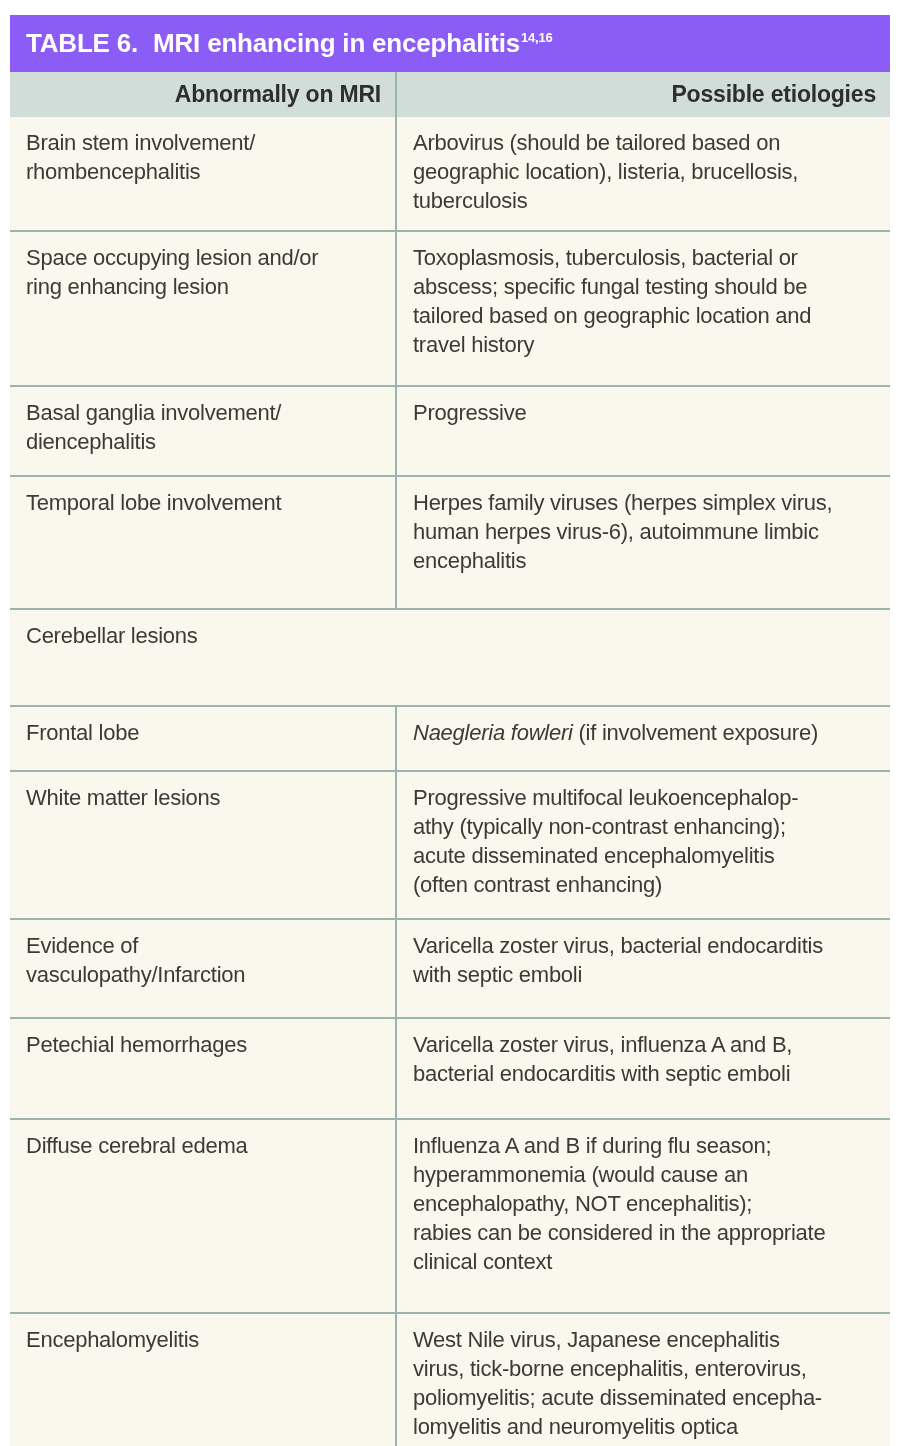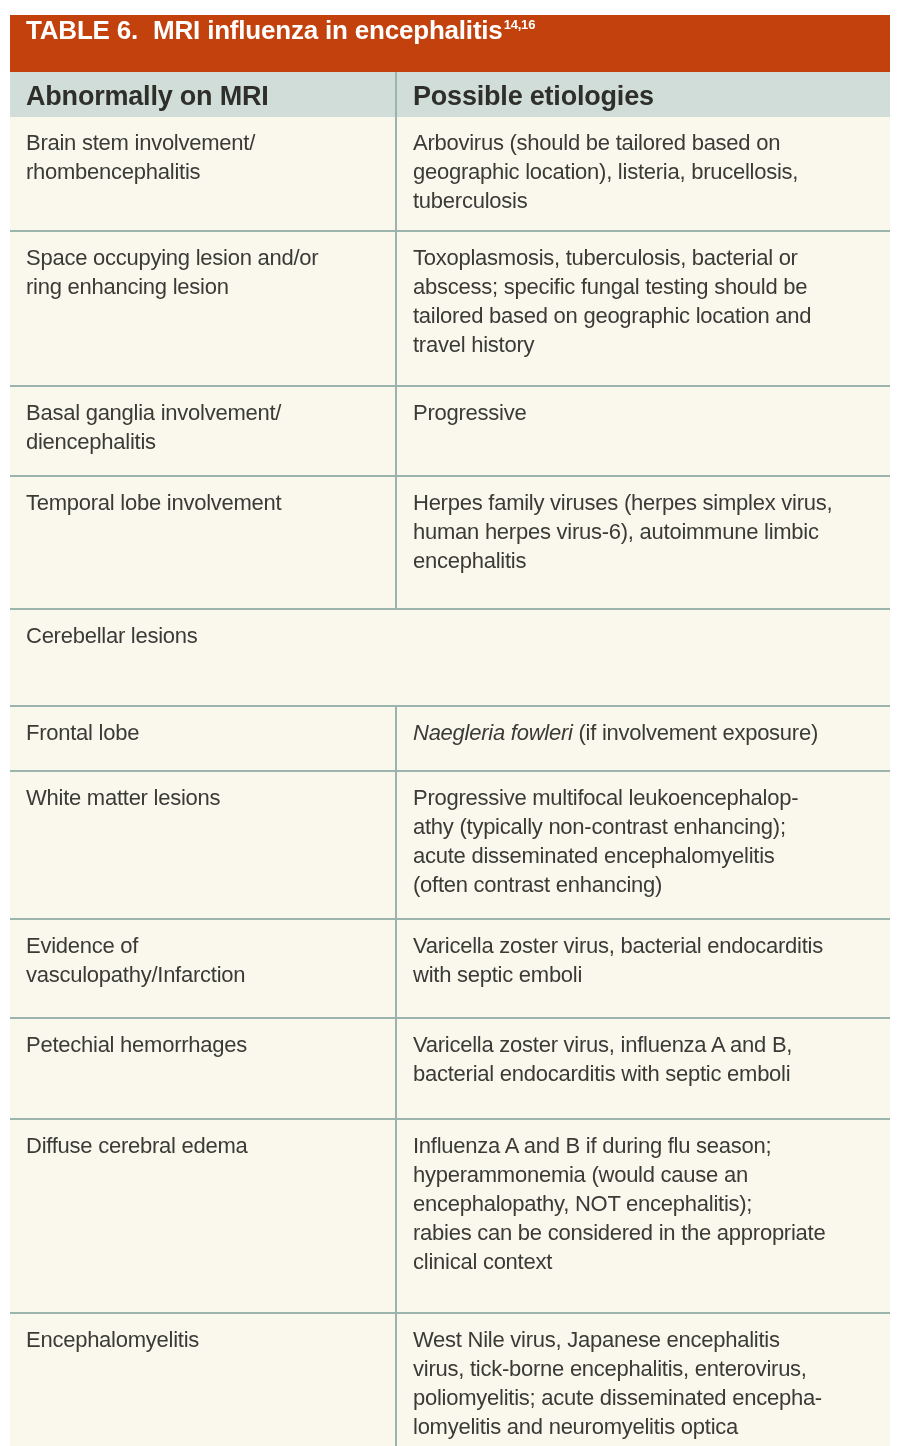--- a/index.html
+++ b/index.html
@@ -11,23 +11,24 @@
     overflow: hidden;
   }
   .mri-table {
     position: absolute;
     left: 10px;
     top: 15px;
     width: 880px;
   }
   .title-bar {
     height: 57px;
-    background: #c2410c;
+    background: #8b5cf6;
     color: #ffffff;
     display: flex;
+    align-items: center;
     padding-left: 16px;
     font-weight: bold;
     font-size: 26px;
     letter-spacing: -0.2px;
   }
   .title-label { margin-right: 15px; }
   .refs {
     font-size: 13px;
     font-weight: bold;
     vertical-align: super;
@@ -36,24 +37,25 @@
   }
   .header-row {
     display: flex;
     background: #D1DDD8;
     height: 45px;
   }
   .col-finding { width: 385px; }
   .col-etiology { flex: 1; border-left: 2px solid #9BB5AE; }
   .header-row .cell {
     font-weight: bold;
-    font-size: 27px;
+    font-size: 23px;
     color: #2E2E2B;
     padding: 9px 14px 0 16px;
     letter-spacing: -0.2px;
+    text-align: right;
   }
   .body-rows .row { display: flex; background: #FAF8EC; }
   .body-rows .row + .row { border-top: 2px solid #9BB5AE; }
   .body-rows .cell {
     font-size: 22px;
     line-height: 29px;
     color: #3A3A37;
     padding: 11px 14px 0 16px;
     white-space: pre-line;
     letter-spacing: -0.25px;
@@ -62,21 +64,21 @@
   .italic { font-style: italic; }
   .bottom-bar { height: 6px; background: #7A9A96; }
 </style>
 </head>
 <body>
 
 <div class="mri-table">
 
   <div class="title-bar">
     <span class="title-label">TABLE 6.</span>
-    <span><span>MRI influenza in encephalitis</span><sup class="refs">14,16</sup></span>
+    <span><span>MRI enhancing in encephalitis</span><sup class="refs">14,16</sup></span>
   </div>
 
   <div class="header-row">
     <div class="cell col-finding">Abnormally on MRI</div>
     <div class="cell col-etiology">Possible etiologies</div>
   </div>
 
   <div class="body-rows">
 
     <div class="row" style="height:113px">

